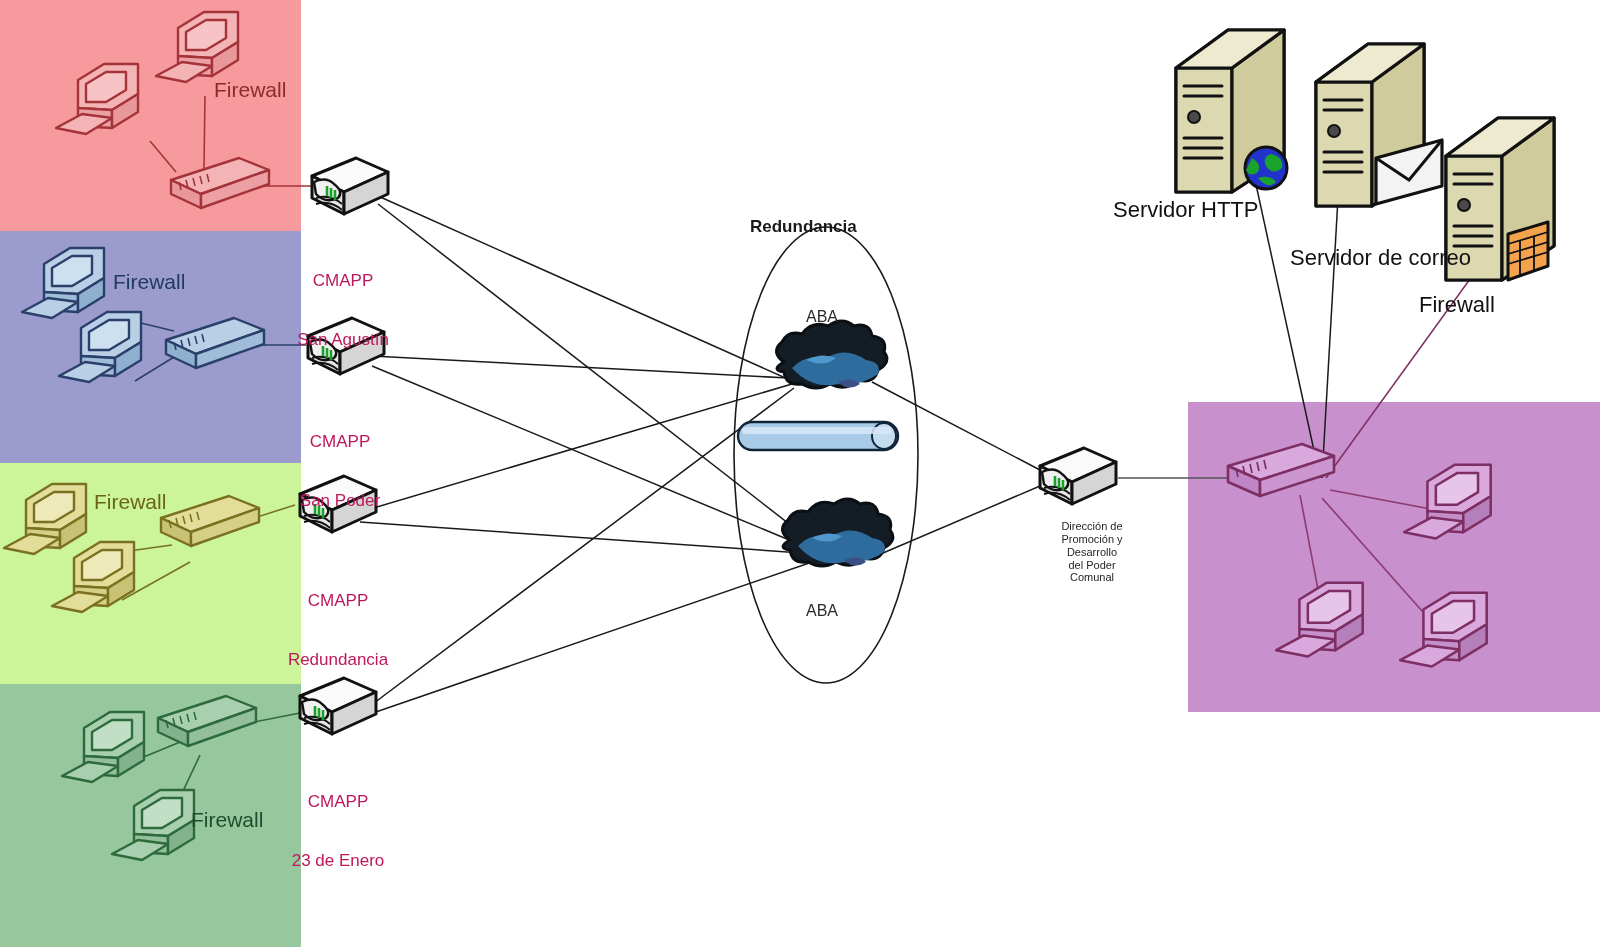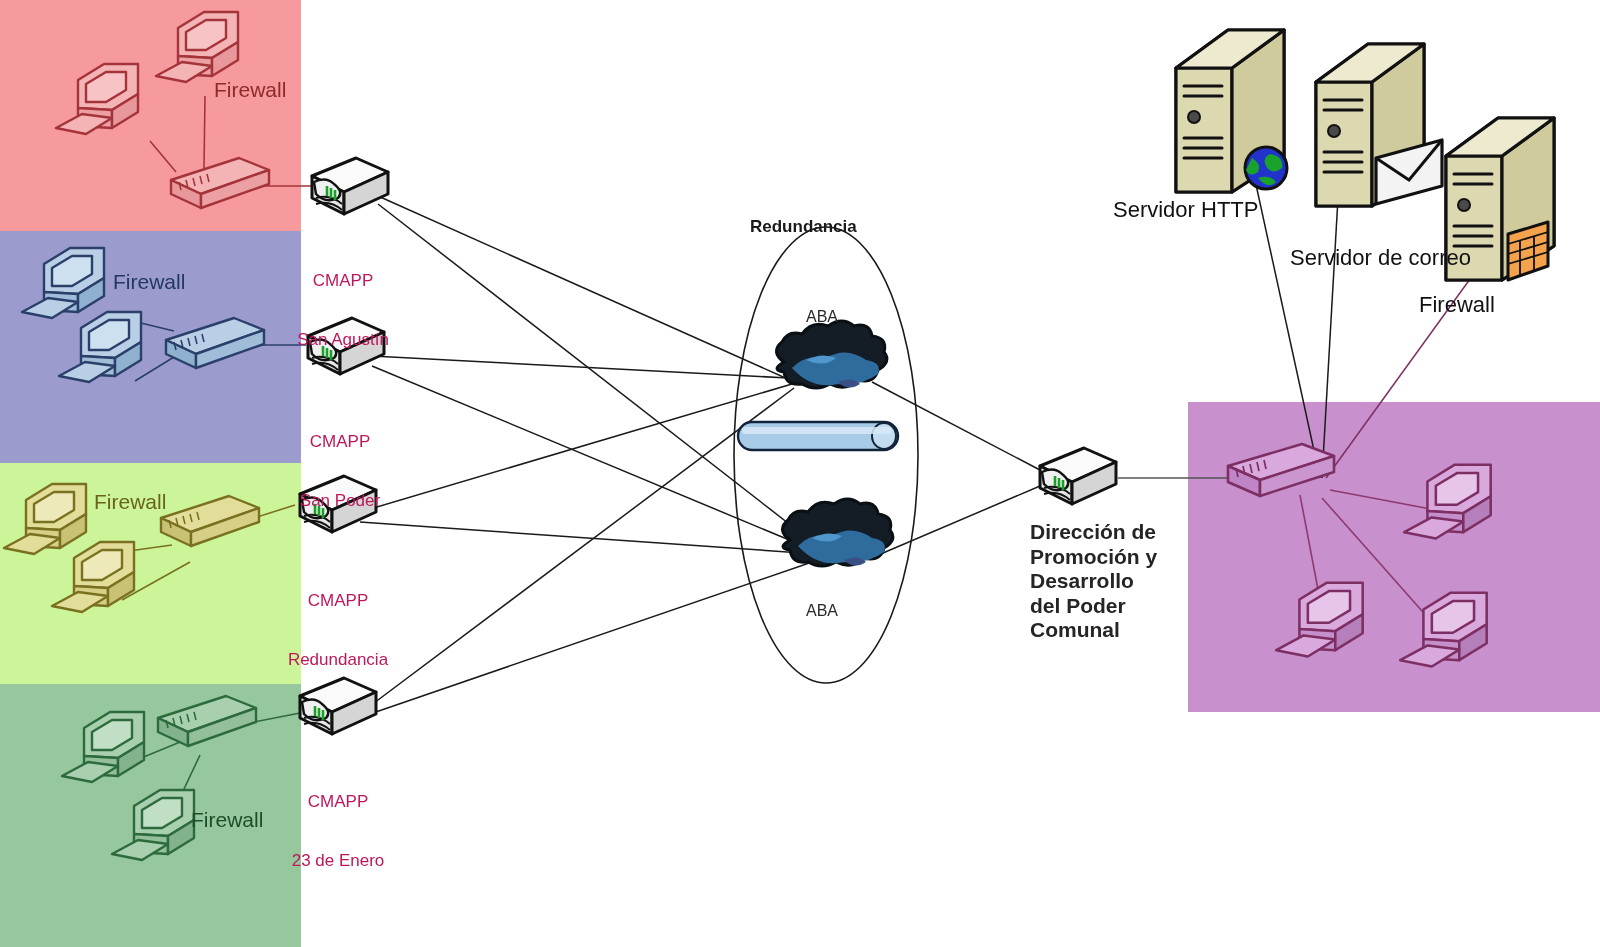--- a/index.html
+++ b/index.html
@@ -30,21 +30,21 @@
   .fw-red{left:214px;top:78px;font-size:21px;color:#8e2a2a;}
   .fw-blue{left:113px;top:270px;font-size:21px;color:#213a63;}
   .fw-olive{left:94px;top:490px;font-size:21px;color:#6b6417;}
   .fw-green{left:191px;top:808px;font-size:21px;color:#1e4d2b;}
 
   .rtr-lbl{font-size:17px;color:#be185d;text-align:center;}
   #rtr1{left:283px;top:231px;width:120px;}
   #rtr2{left:280px;top:392px;width:120px;}
   #rtr3{left:278px;top:551px;width:120px;}
   #rtr4{left:278px;top:752px;width:120px;}
-  #rtr-dir{left:1030px;top:520px;width:124px;font-size:21px;color:#252525;text-align:left;font-weight:bold;}
+  #rtr-dir{left:1030px;top:520px;width:124px;font-size:11px;color:#252525;text-align:center;}
 
   #srv-http-lbl{left:1113px;top:197px;font-size:22px;color:#111;}
   #srv-mail-lbl{left:1242px;top:245px;font-size:22px;color:#111;margin-left:48px;}
   #srv-fw-lbl{left:1419px;top:292px;font-size:22px;color:#111;}
 
   
   .dev{position:absolute;z-index:4;}
   .dev svg{display:block;overflow:visible;}
 </style>
 </head>

